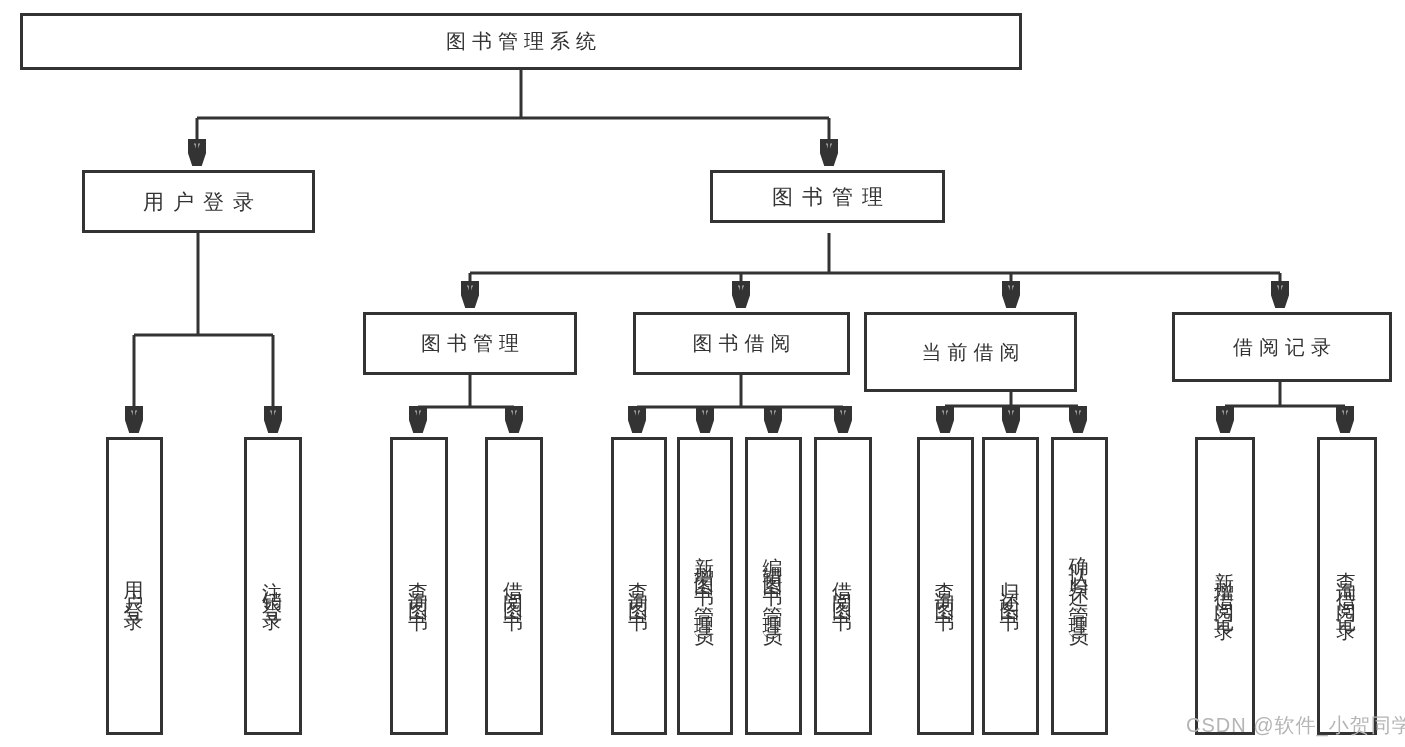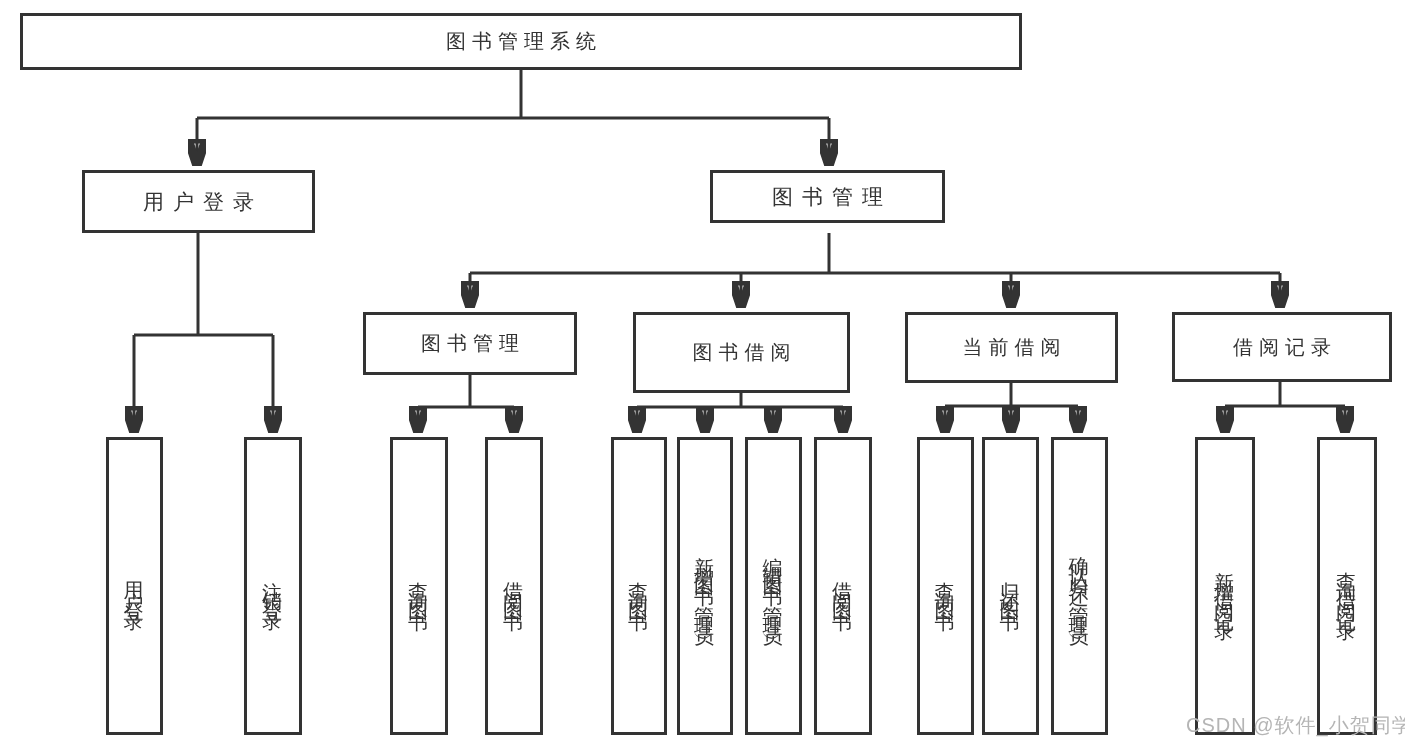--- a/index.html
+++ b/index.html
@@ -105,24 +105,24 @@
   <div class="box h2" style="left:82px;top:170px;width:233px;height:63px">
     <span class="lbl">用户登录</span>
   </div>
   <div class="box h2" style="left:710px;top:170px;width:235px;height:53px">
     <span class="lbl">图书管理</span>
   </div>
 
   <div class="box h" style="left:363px;top:312px;width:214px;height:63px">
     <span class="lbl">图书管理</span>
   </div>
-  <div class="box h" style="left:633px;top:312px;width:217px;height:81px">
+  <div class="box h" style="left:633px;top:312px;width:217px;height:63px">
     <span class="lbl">图书借阅</span>
   </div>
-  <div class="box h" style="left:905px;top:312px;width:213px;height:71px">
+  <div class="box h" style="left:864px;top:312px;width:213px;height:80px">
     <span class="lbl">当前借阅</span>
   </div>
   <div class="box h" style="left:1172px;top:312px;width:220px;height:70px">
     <span class="lbl">借阅记录</span>
   </div>
 
   <div class="box v" style="left:106px;top:437px;width:57px;height:298px">
     <span class="lbl">用户登录</span>
   </div>
   <div class="box v" style="left:244px;top:437px;width:58px;height:298px">

